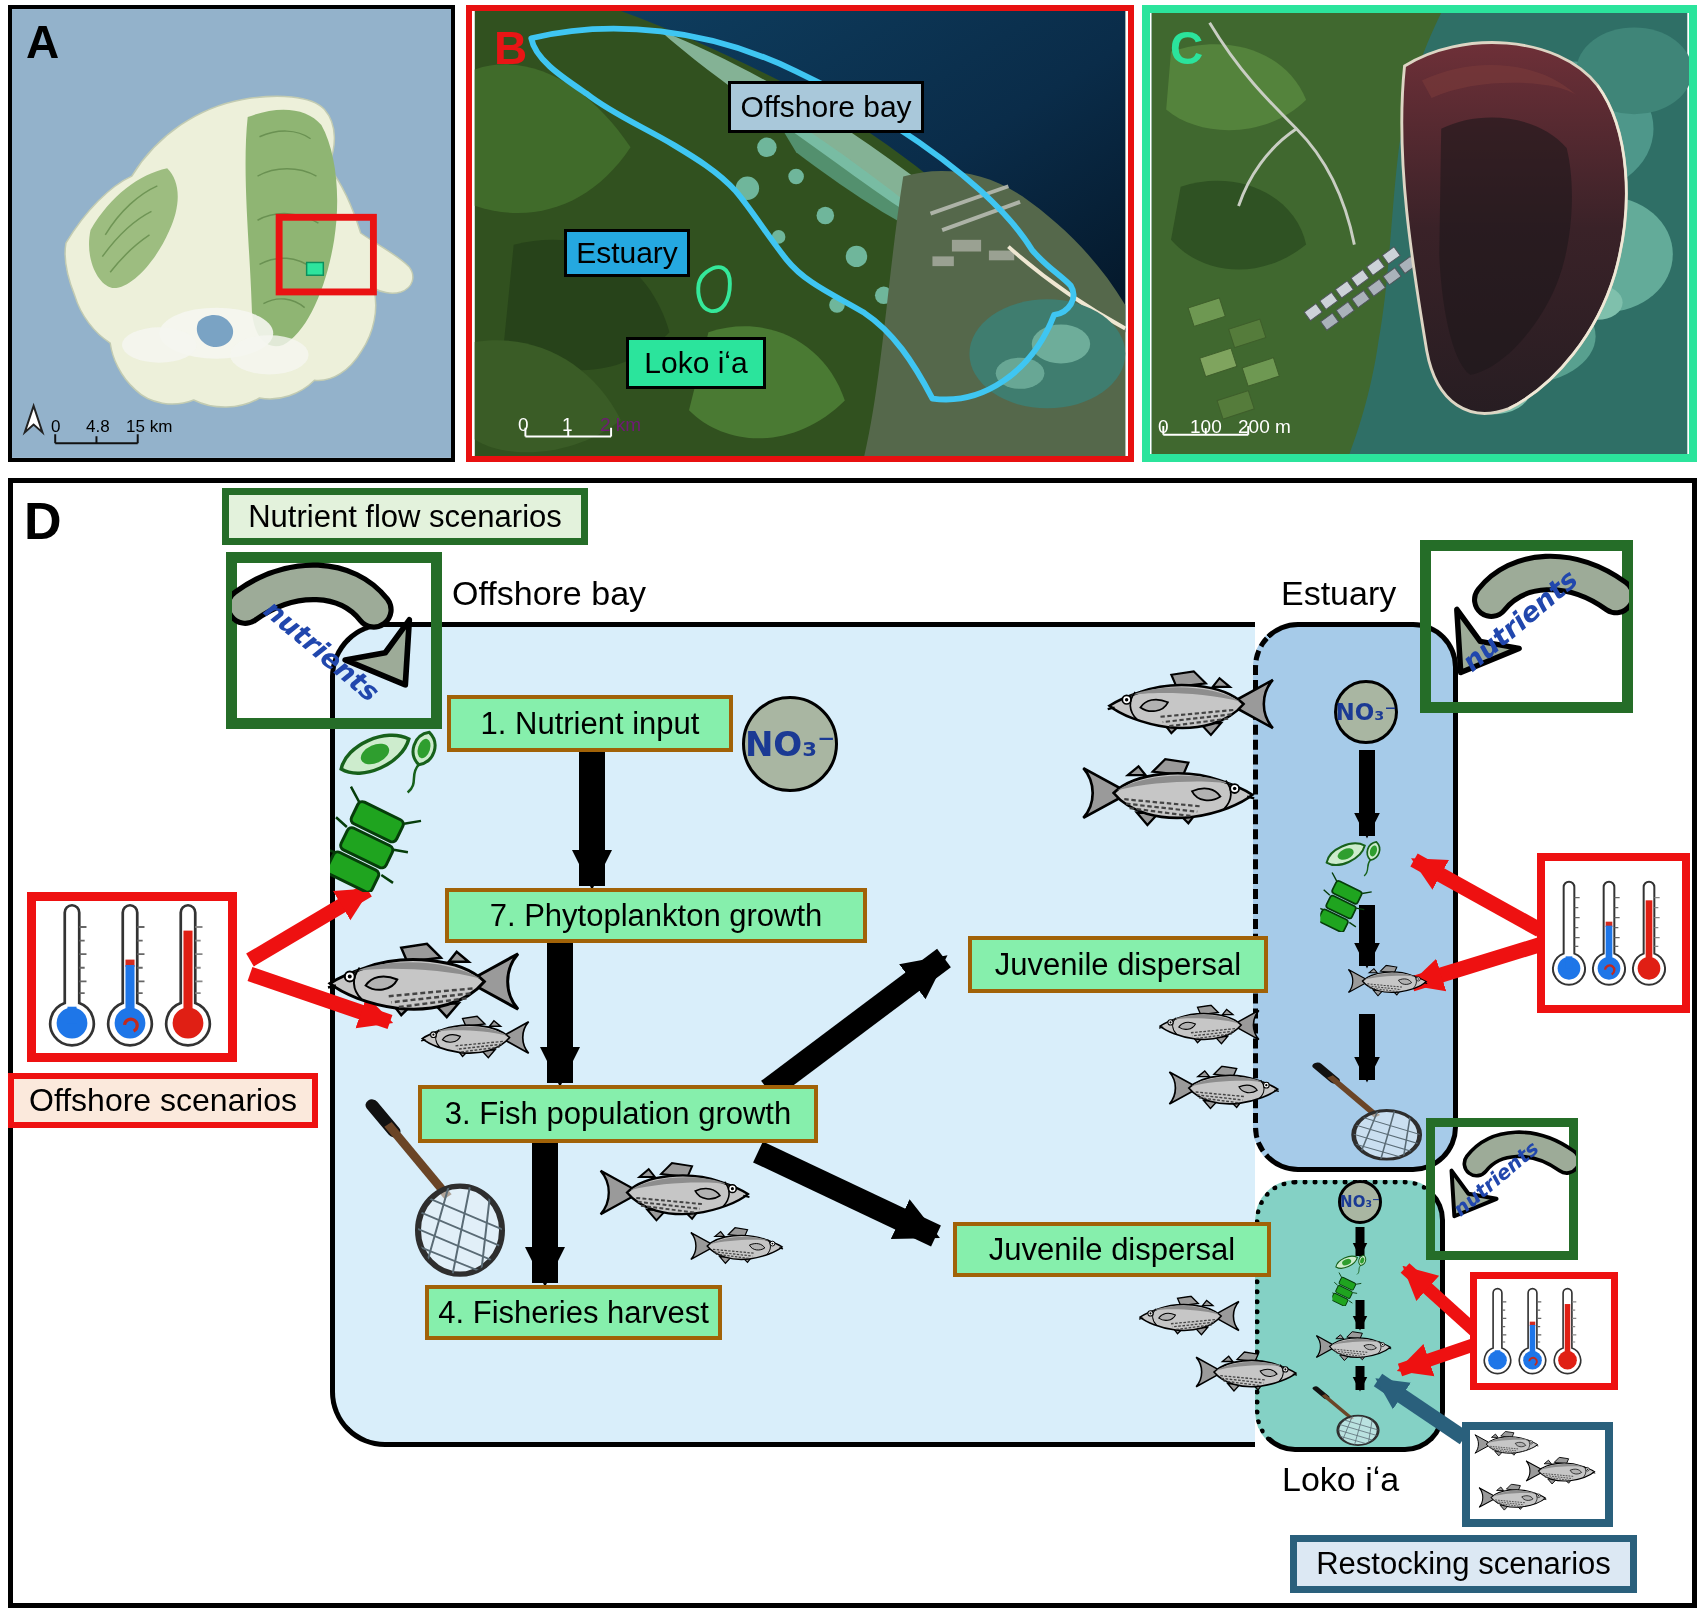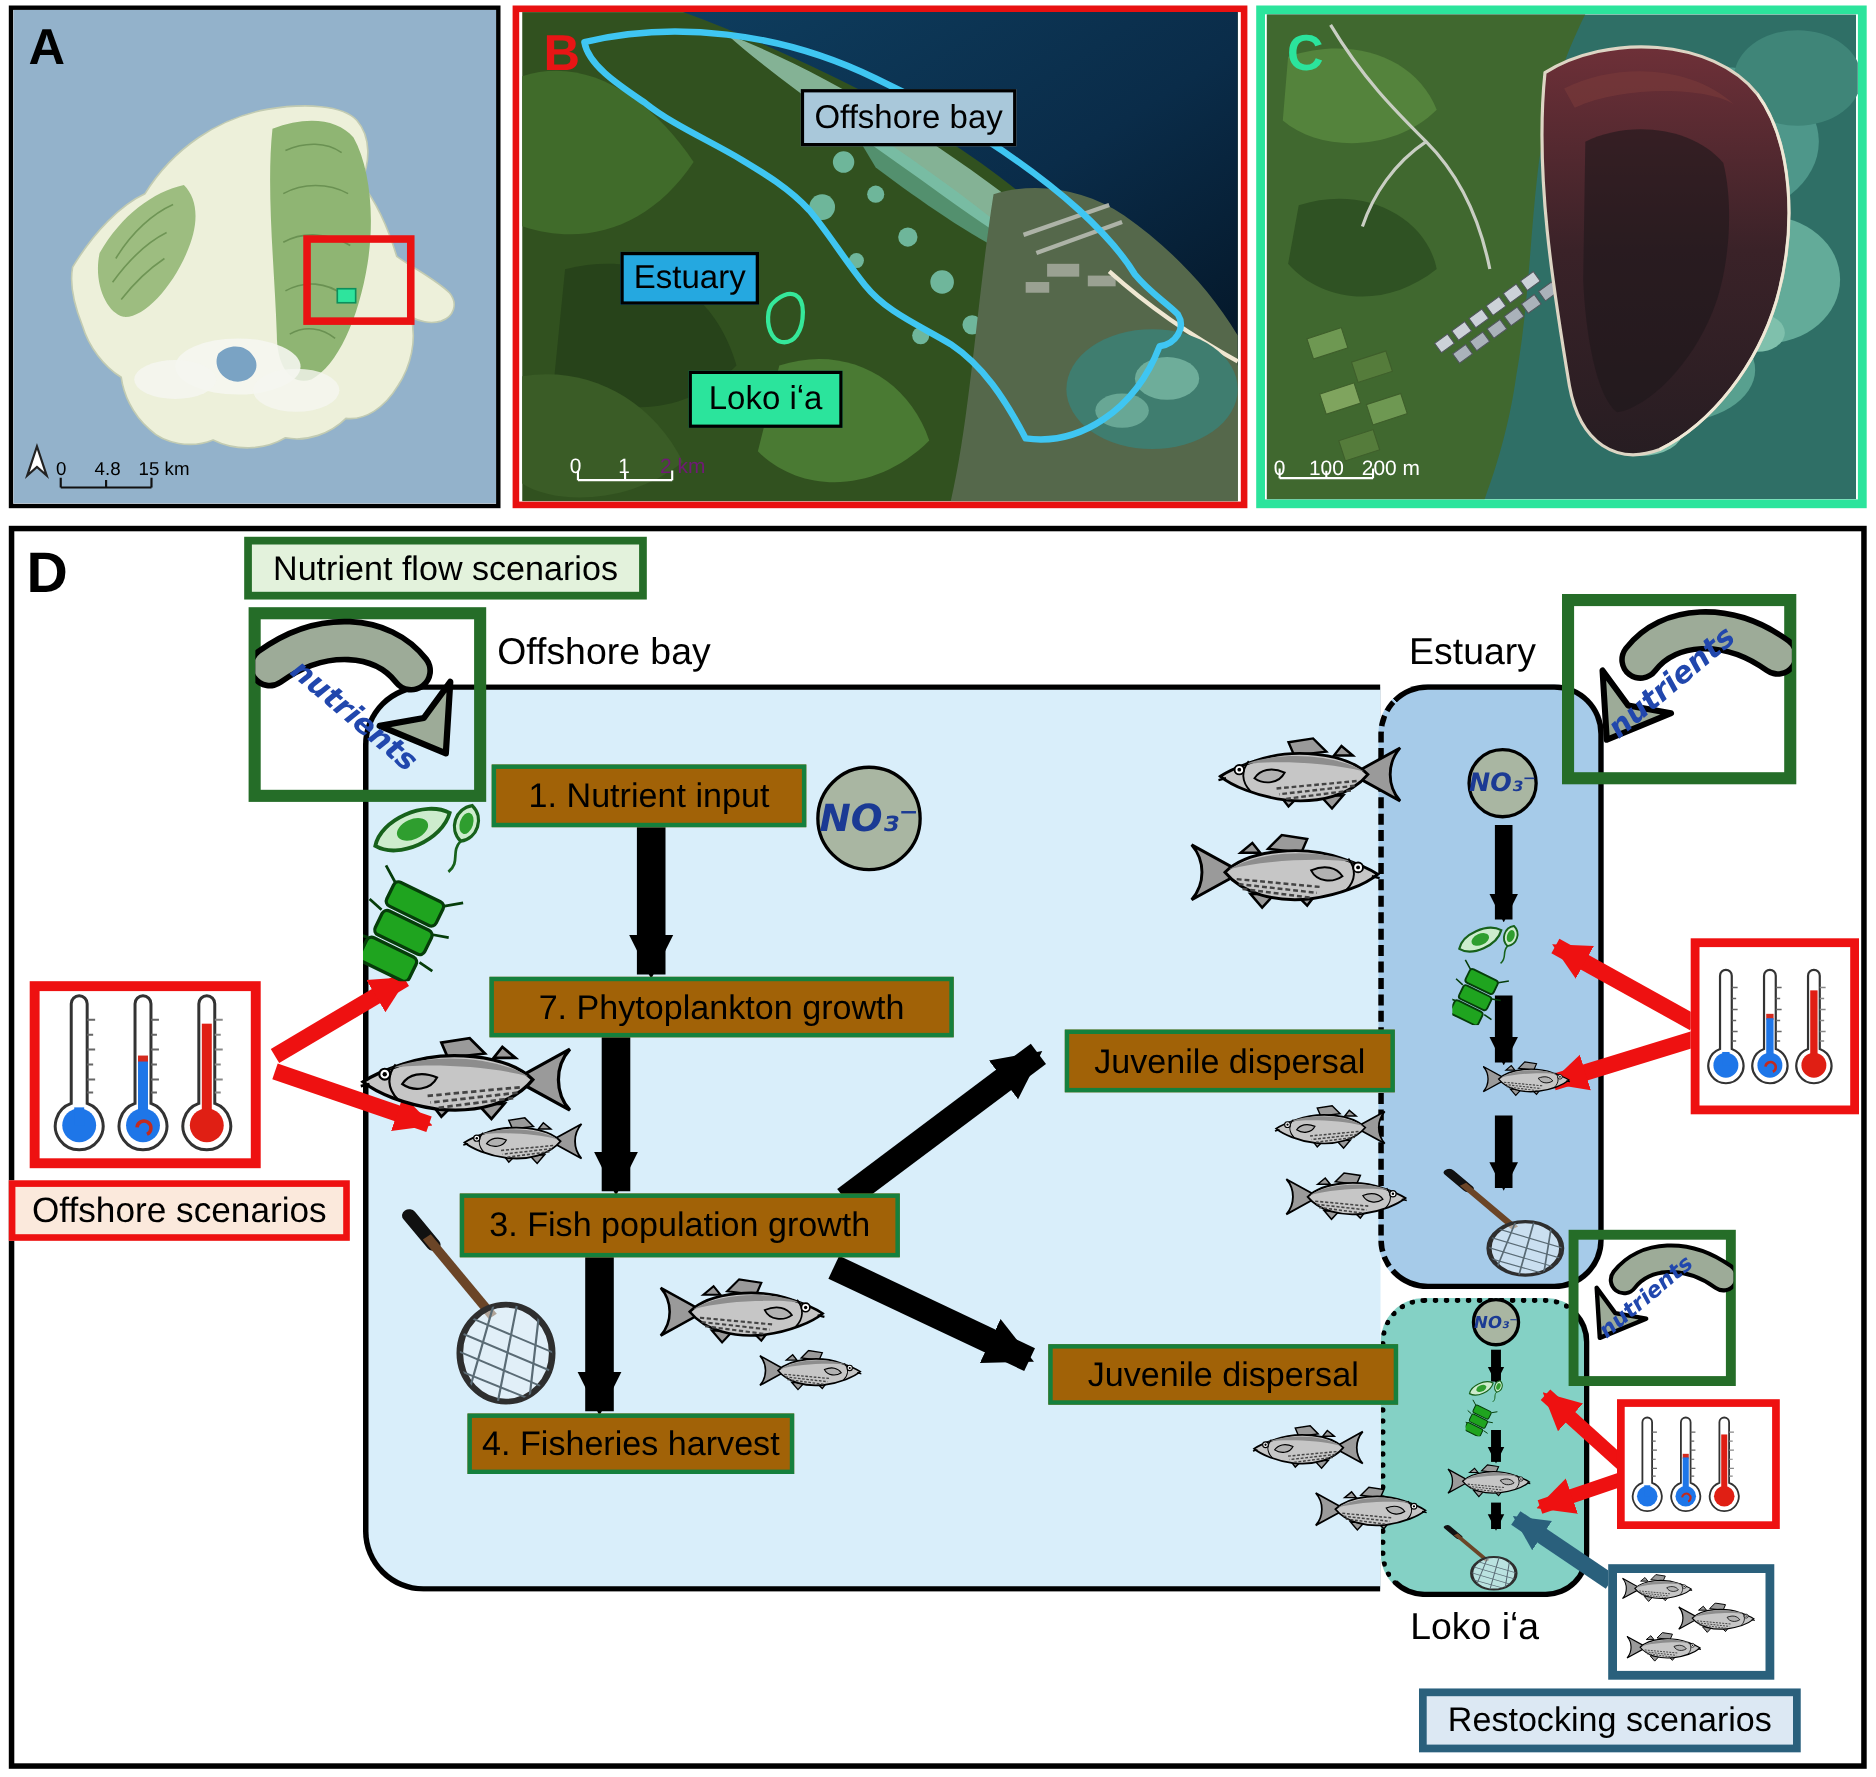--- a/index.html
+++ b/index.html
@@ -4,26 +4,26 @@
 <style>
   html,body{margin:0;padding:0;background:#fff;}
   .stage{position:relative;width:1705px;height:1615px;background:#fff;
          font-family:"Liberation Sans","DejaVu Sans",sans-serif;color:#000;overflow:hidden;}
   .panel{position:absolute;box-sizing:border-box;overflow:hidden;background:#fff;}
   .panel svg.art{position:absolute;left:0;top:0;width:100%;height:100%;display:block;}
   .pletter{position:absolute;font-weight:bold;font-size:46px;line-height:1;}
   .sctxt{position:absolute;font-size:17px;line-height:1;}
   .region{position:absolute;box-sizing:border-box;border:5px solid #000;}
   .rlabel{position:absolute;font-size:34px;white-space:nowrap;line-height:1;}
-  .whitebox{position:absolute;box-sizing:border-box;background:#a16207;border:4px solid #15803d;
+  .whitebox{position:absolute;box-sizing:border-box;background:#86efac;border:4px solid #a16207;
             display:flex;align-items:center;justify-content:center;font-size:31px;text-align:center;}
   .greenframe{position:absolute;box-sizing:border-box;border:11px solid #256d28;background:transparent;}
   .scen{position:absolute;box-sizing:border-box;display:flex;align-items:center;justify-content:center;font-size:31px;}
   .badge{position:absolute;box-sizing:border-box;border-radius:50%;background:#a9b6a2;border:3px solid #000;
-         display:flex;align-items:center;justify-content:center;font-style:italic;font-weight:bold;
+         display:flex;align-items:center;justify-content:center;font-weight:bold;
          color:#1b3a94;font-family:"DejaVu Sans",sans-serif;}
   .nutxt{position:absolute;font-style:italic;font-weight:bold;color:#2147ad;
          font-family:"DejaVu Sans",sans-serif;transform-origin:left center;white-space:nowrap;line-height:1;}
   .icon{position:absolute;}
   .flip{transform:scaleX(-1);}
   .overlay{position:absolute;left:0;top:0;pointer-events:none;}
 </style>
 </head>
 <body>
 

